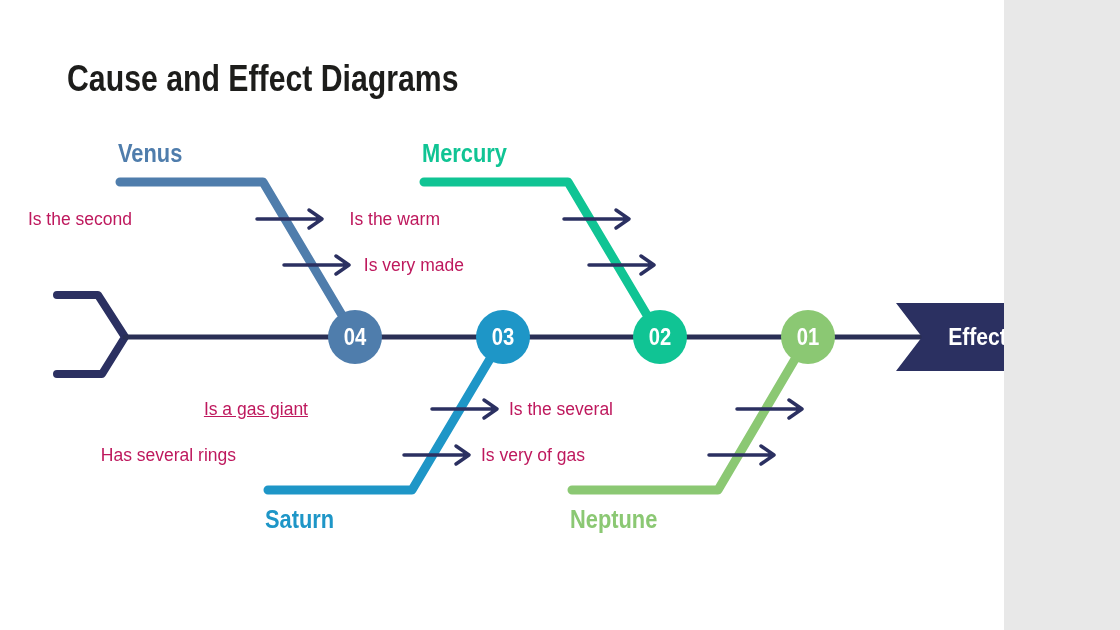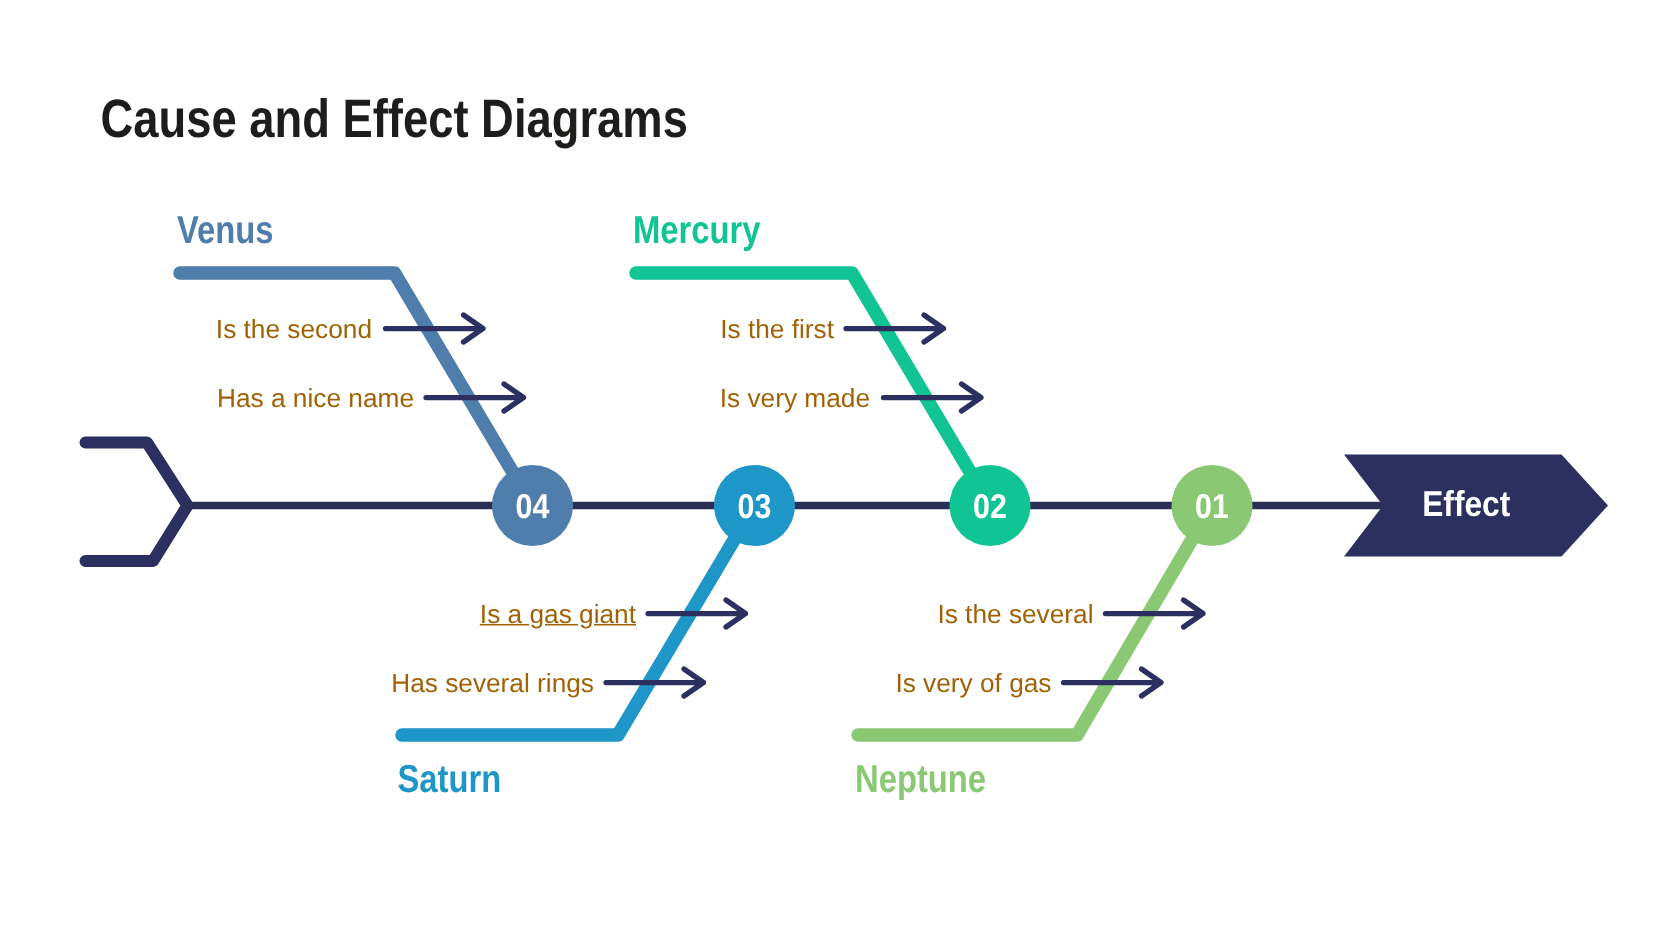--- a/index.html
+++ b/index.html
@@ -1,42 +1,42 @@
 <!DOCTYPE html>
 <html><head>
 <meta charset="utf-8">
 <style>
   html,body{margin:0;padding:0;background:#e8e8e8;}
   .stage{
-    position:relative;width:1120px;height:630px;background:#ffffff;
+    position:relative;width:1004px;height:630px;background:#ffffff;
     overflow:hidden;font-family:"Liberation Sans",sans-serif;
   }
   .stage svg{position:absolute;left:0;top:0;}
   .txt{position:absolute;white-space:nowrap;}
   .title{
     left:67px;top:58px;font-size:36px;font-weight:700;color:#1d1d1b;
     transform:scaleX(0.84);transform-origin:left center;letter-spacing:0px;
   }
   .branch-label{
     font-size:26px;font-weight:700;
     transform:scaleX(0.84);transform-origin:left center;
   }
   .bl-venus{left:118px;top:138px;color:#4f7dac;}
   .bl-mercury{left:422px;top:138px;color:#10c494;}
   .bl-saturn{left:265px;top:504px;color:#1e96c7;}
   .bl-neptune{left:570px;top:504px;color:#8bc873;}
   .cause{
-    font-size:17.5px;color:#a16207;height:24px;line-height:24px;text-align:right;
+    font-size:17.5px;color:#be185d;height:24px;line-height:24px;text-align:right;
   }
   .c-v1{right:872px;top:207px;}
   .c-v2{right:844px;top:253px;}
   .c-m1{right:564px;top:207px;}
   .c-m2{right:540px;top:253px;}
   .c-s1{right:696px;top:397px;text-decoration:underline;}
-  .c-s2{right:724px;top:443px;}
+  .c-s2{right:768px;top:443px;}
   .c-n1{right:391px;top:397px;}
   .c-n2{right:419px;top:443px;}
   .node-num{
     width:60px;top:323px;text-align:center;font-size:23px;font-weight:700;color:#ffffff;
     transform:scaleX(0.88);transform-origin:center;height:28px;line-height:28px;
   }
   .nn-04{left:325px;}
   .nn-03{left:473px;}
   .nn-02{left:630px;}
   .nn-01{left:778px;}
@@ -82,22 +82,21 @@
   </svg>
 
   <div class="txt title">Cause and Effect Diagrams</div>
 
   <div class="txt branch-label bl-venus">Venus</div>
   <div class="txt branch-label bl-mercury">Mercury</div>
   <div class="txt branch-label bl-saturn">Saturn</div>
   <div class="txt branch-label bl-neptune">Neptune</div>
 
   <div class="txt cause c-v1">Is the second</div>
-  <div class="txt cause c-v2">Has a nice name</div>
-  <div class="txt cause c-m1">Is the first</div>
+  <div class="txt cause c-m1">Is the warm</div>
   <div class="txt cause c-m2">Is very made</div>
   <div class="txt cause c-s1">Is a gas giant</div>
   <div class="txt cause c-s2">Has several rings</div>
   <div class="txt cause c-n1">Is the several</div>
   <div class="txt cause c-n2">Is very of gas</div>
 
   <div class="txt node-num nn-04">04</div>
   <div class="txt node-num nn-03">03</div>
   <div class="txt node-num nn-02">02</div>
   <div class="txt node-num nn-01">01</div>

